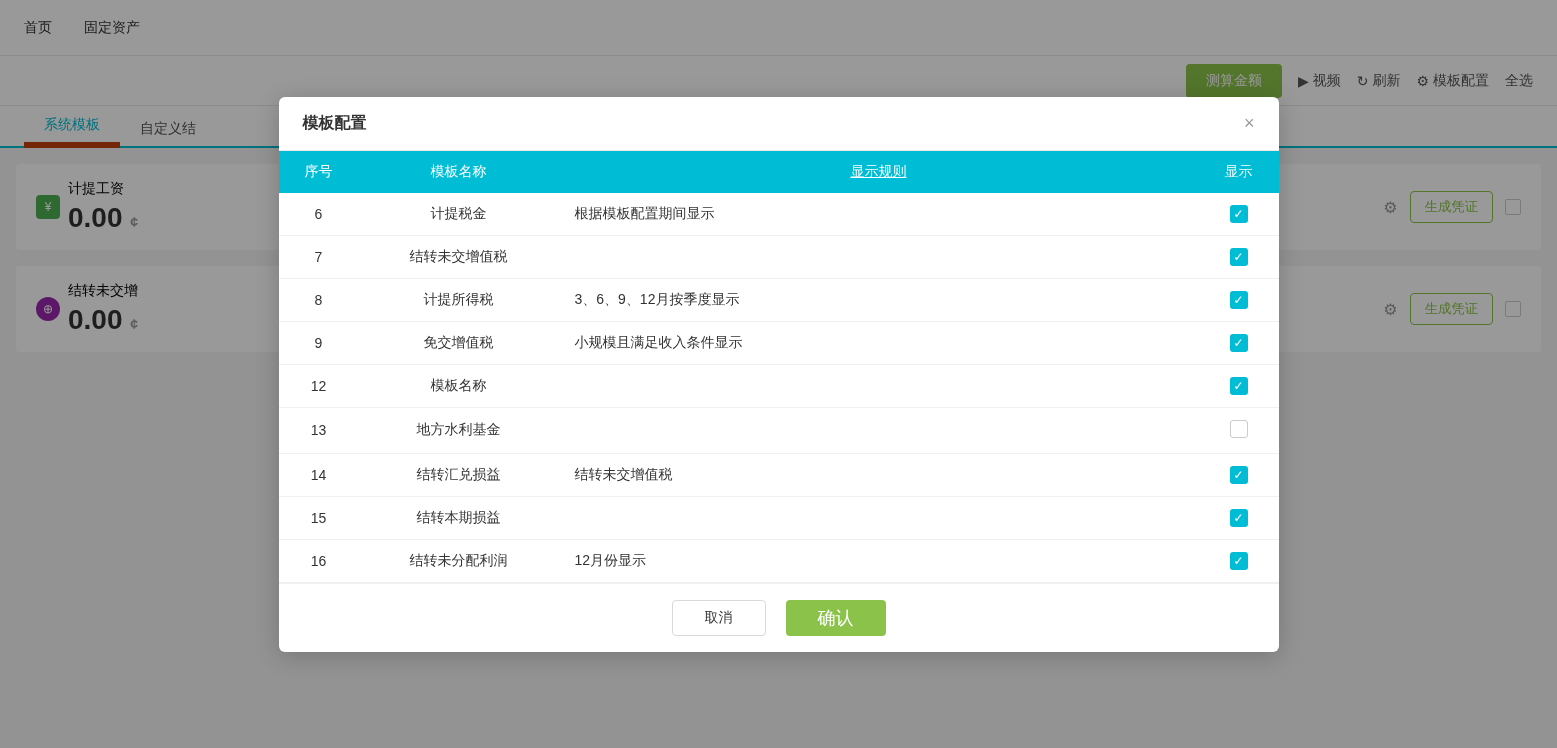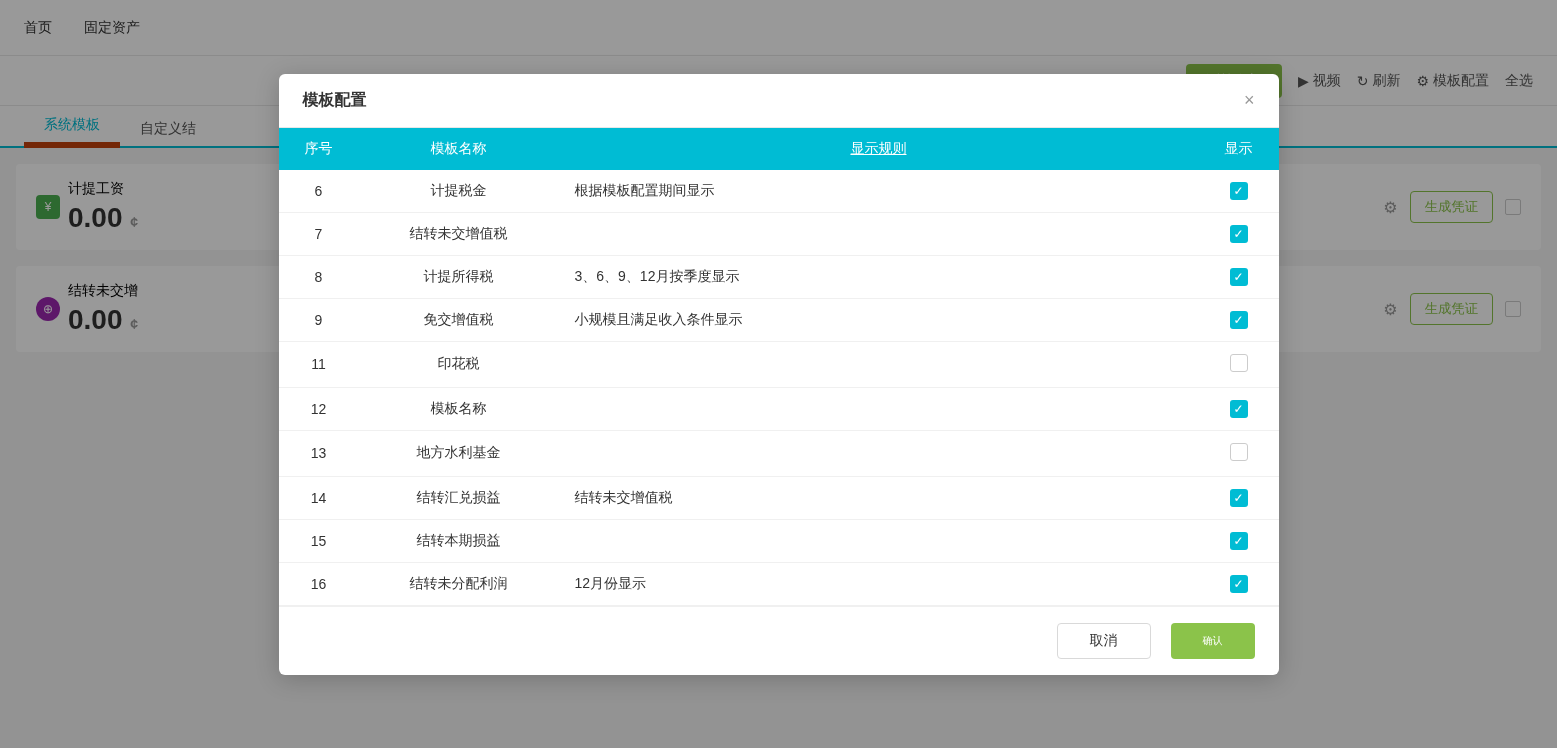--- a/index.html
+++ b/index.html
@@ -286,41 +286,41 @@
     }
     .table-scroll::-webkit-scrollbar-thumb {
       background: #ccc;
       border-radius: 3px;
     }
 
     
     .modal-footer {
       padding: 16px 24px;
       display: flex;
-      justify-content: flex-end;
+      justify-content: center;
       gap: 20px;
       border-top: 1px solid #f0f0f0;
     }
     .btn-cancel {
       padding: 8px 32px;
       border: 1px solid #d9d9d9;
       background: #fff;
       border-radius: 4px;
       cursor: pointer;
       font-size: 14px;
       color: #333;
     }
     .btn-confirm {
       padding: 4px 32px;
       border: none;
       background: #8bc34a;
       color: #fff;
       border-radius: 4px;
       cursor: pointer;
-      font-size: 10px;
+      font-size: 18px;
     }
   </style>
 </head>
 <body>
 
 <div class="page-bg"></div>
 
 <div class="top-nav">
   <span class="nav-item">首页</span>
   <span class="nav-item">固定资产</span>
@@ -423,26 +423,20 @@
                 <td>3、6、9、12月按季度显示</td>
                 <td><span class="cb-checked" style="cursor: pointer;">✓</span></td>
               </tr>
               <tr>
                 <td>9</td>
                 <td>免交增值税</td>
                 <td>小规模且满足收入条件显示</td>
                 <td><span class="cb-checked" style="cursor: pointer;">✓</span></td>
               </tr>
               <tr>
-                <td>11</td>
-                <td>印花税</td>
-                <td></td>
-                <td><span class="cb-unchecked" style="cursor: pointer;"></span></td>
-              </tr>
-              <tr>
                 <td>12</td>
                 <td>模板名称</td>
                 <td></td>
                 <td><span class="cb-checked" style="cursor: pointer;">✓</span></td>
               </tr>
               <tr>
                 <td>13</td>
                 <td>地方水利基金</td>
                 <td></td>
                 <td><span class="cb-unchecked" style="cursor: pointer;"></span></td>

